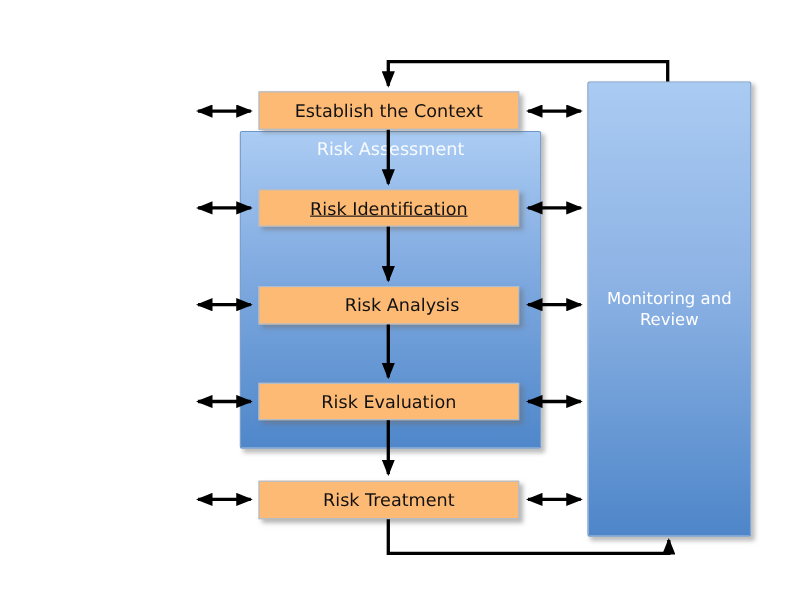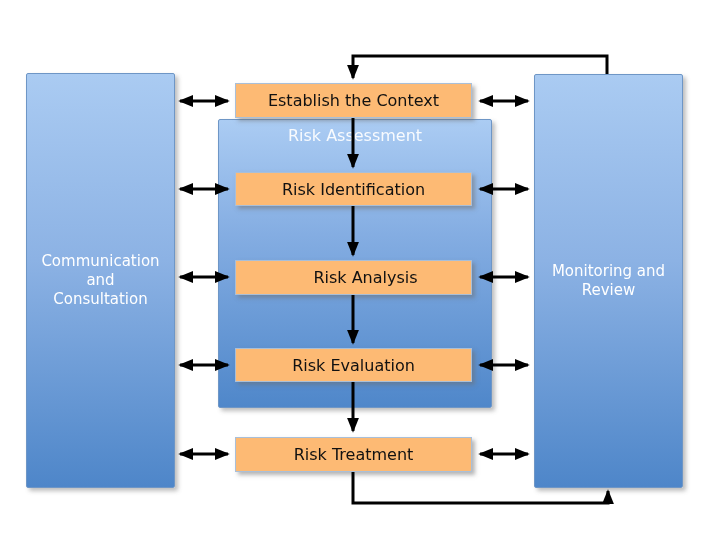--- a/index.html
+++ b/index.html
@@ -68,44 +68,37 @@
     border: 1px solid #a9bfd8;
     box-shadow: 3px 3px 4px rgba(110,110,110,0.5);
     display: flex;
     align-items: center;
     justify-content: center;
     font-size: 16px;
     color: #111111;
     box-sizing: border-box;
   }
   .pbox.establish      { top: 83px; }
-  .pbox.identification { top: 172px; height: 34px; }
+  .pbox.identification { top: 172px; height: 34px; text-decoration: underline; }
   .pbox.analysis       { top: 260px; padding-left: 24px; }
   .pbox.evaluation     { top: 348px; height: 34px; text-align: right; }
   .pbox.treatment      { top: 437px; }
 
   .arrows {
     position: absolute;
     left: 0;
     top: 0;
     pointer-events: none;
   }
 </style>
 </head>
 <body>
 
 <div class="canvas">
 
-  <div class="panel left">
-    <div>
-      <span>Communication</span><br>
-      <span>and</span><br>
-      <span>Consultation</span>
-    </div>
-  </div>
 
   <div class="panel right">
     <div>
       <span>Monitoring and</span><br>
       <span>Review</span>
     </div>
   </div>
 
   <div class="assessment">
     <div class="assessment-label">Risk Assessment</div>

